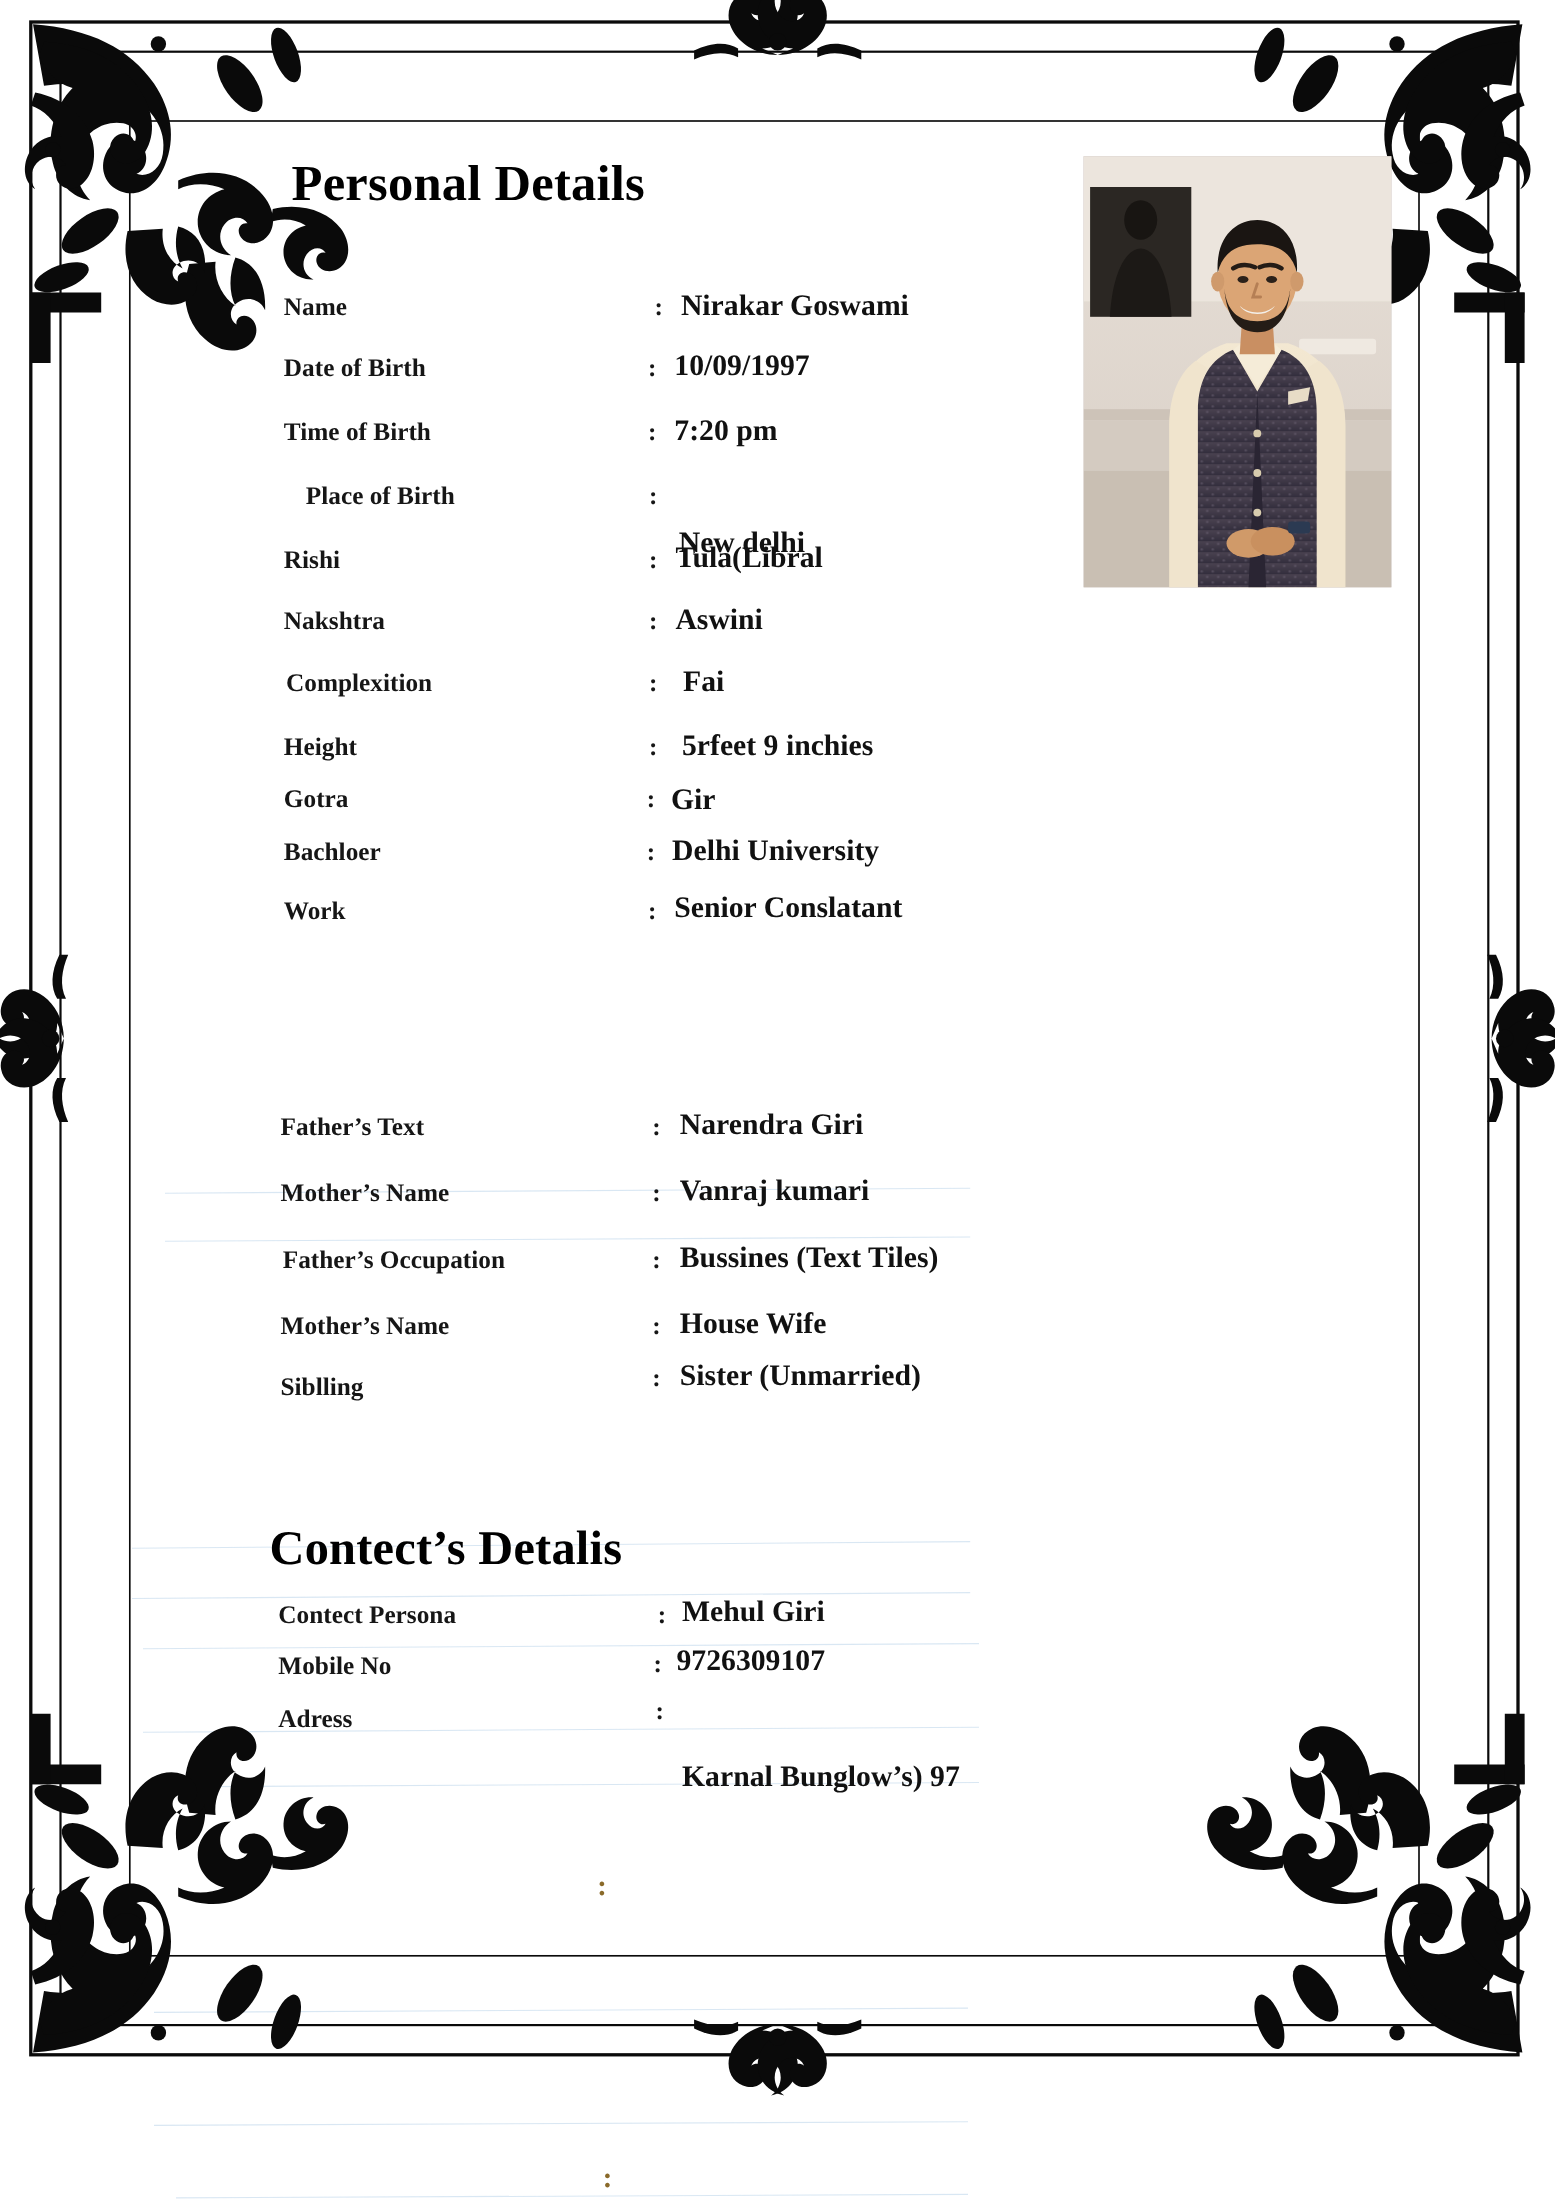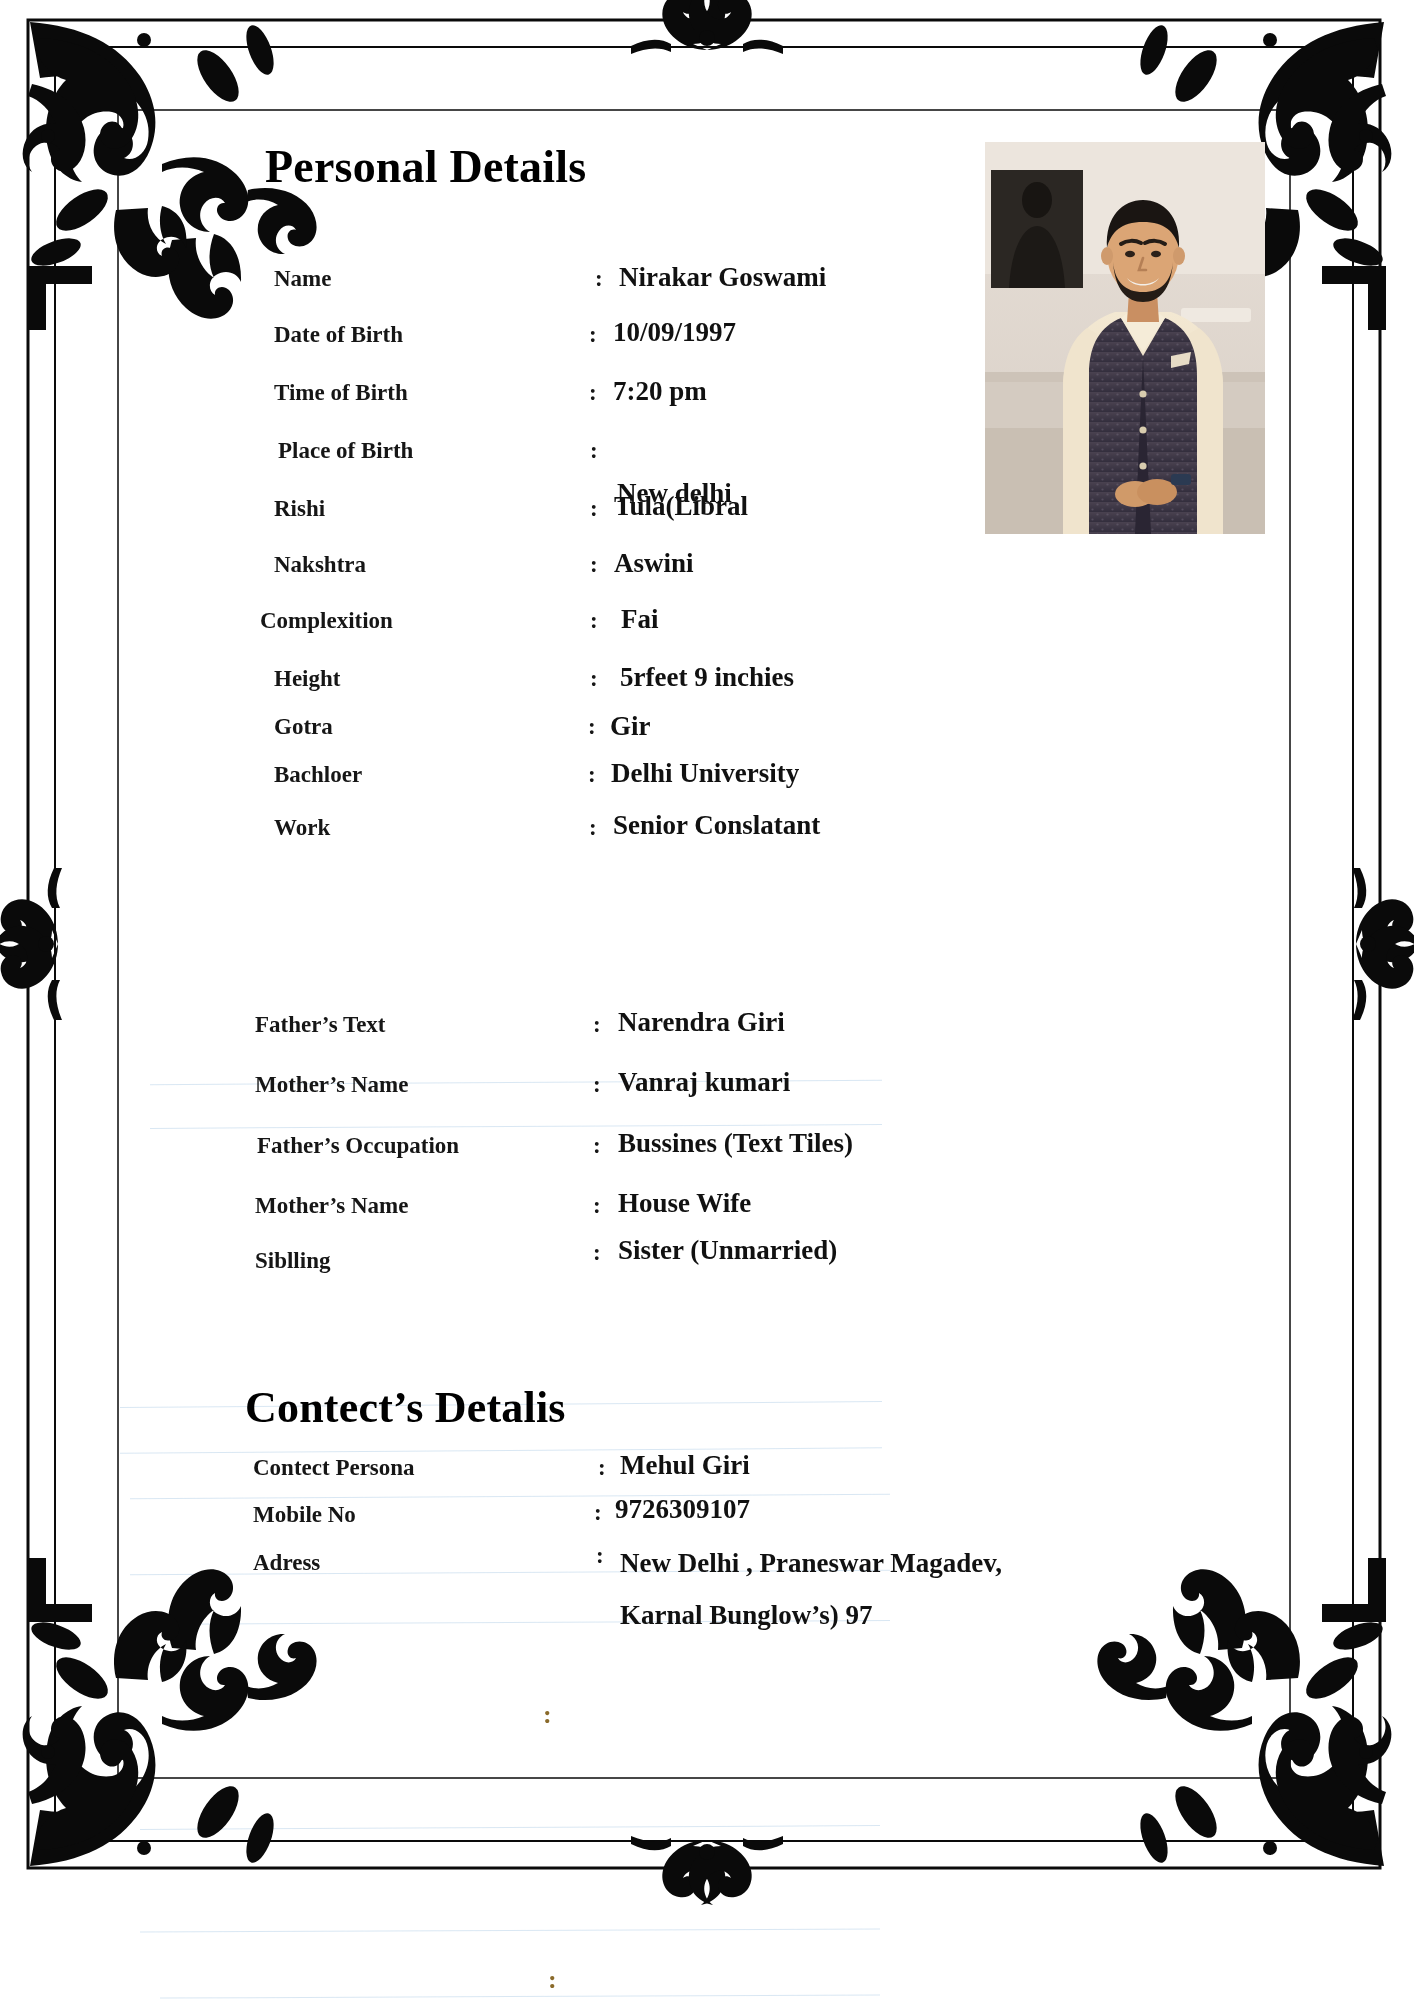--- a/index.html
+++ b/index.html
@@ -25,21 +25,21 @@
     letter-spacing:.2px;white-space:nowrap;
   }
   #t-personal{left:265px;top:140px;font-size:46px;}
   #t-family{left:245px;top:918px;font-size:44px;}
   #t-contact{left:245px;top:1382px;font-size:44px;}
   .lbl{position:absolute;font-weight:700;font-size:23px;color:#161616;white-space:nowrap;}
   .col{position:absolute;font-weight:700;font-size:23px;color:#161616;}
   .val{position:absolute;font-weight:700;font-size:27px;color:#111;white-space:nowrap;}
 
   
-  .p-lbl{left:274px;}
+  .p-lbl{left:258px;}
   .p-col{left:595px;}
   .p-val{left:619px;}
 
   .f-lbl{left:255px;}
   .f-col{left:593px;}
   .f-val{left:618px;}
 
   .c-lbl{left:253px;}
   .c-col{left:598px;}
   .c-val{left:620px;}
@@ -207,21 +207,20 @@
   <div class="lbl c-lbl" style="top:1455px;">Contect Persona</div>
   <div class="col c-col" style="top:1455px;">:</div>
   <div class="val c-val" style="top:1450px;">Mehul  Giri</div>
 
   <div class="lbl c-lbl" style="top:1502px;">Mobile No</div>
   <div class="col c-col" style="top:1500px;left:594px;">:</div>
   <div class="val c-val" style="top:1494px;left:615px;">9726309107</div>
 
   <div class="lbl c-lbl" style="top:1550px;">Adress</div>
   <div class="col c-col" style="top:1543px;left:596px;">:</div>
-  <div class="val c-val" style="top:1548px;">New Delhi , Praneswar Magadev,</div>
   <div class="val c-val" style="top:1600px;">Karnal Bunglow’s) 97</div>
 
   <div class="stray-colon" id="stray1">:</div>
   <div class="stray-colon" id="stray2">:</div>
 </div>
 
 <div class="photo">
 <svg width="280" height="392" viewBox="0 0 280 392" xmlns="http://www.w3.org/2000/svg">
   <defs>
     <linearGradient id="wall" x1="0" y1="0" x2="0" y2="1">

